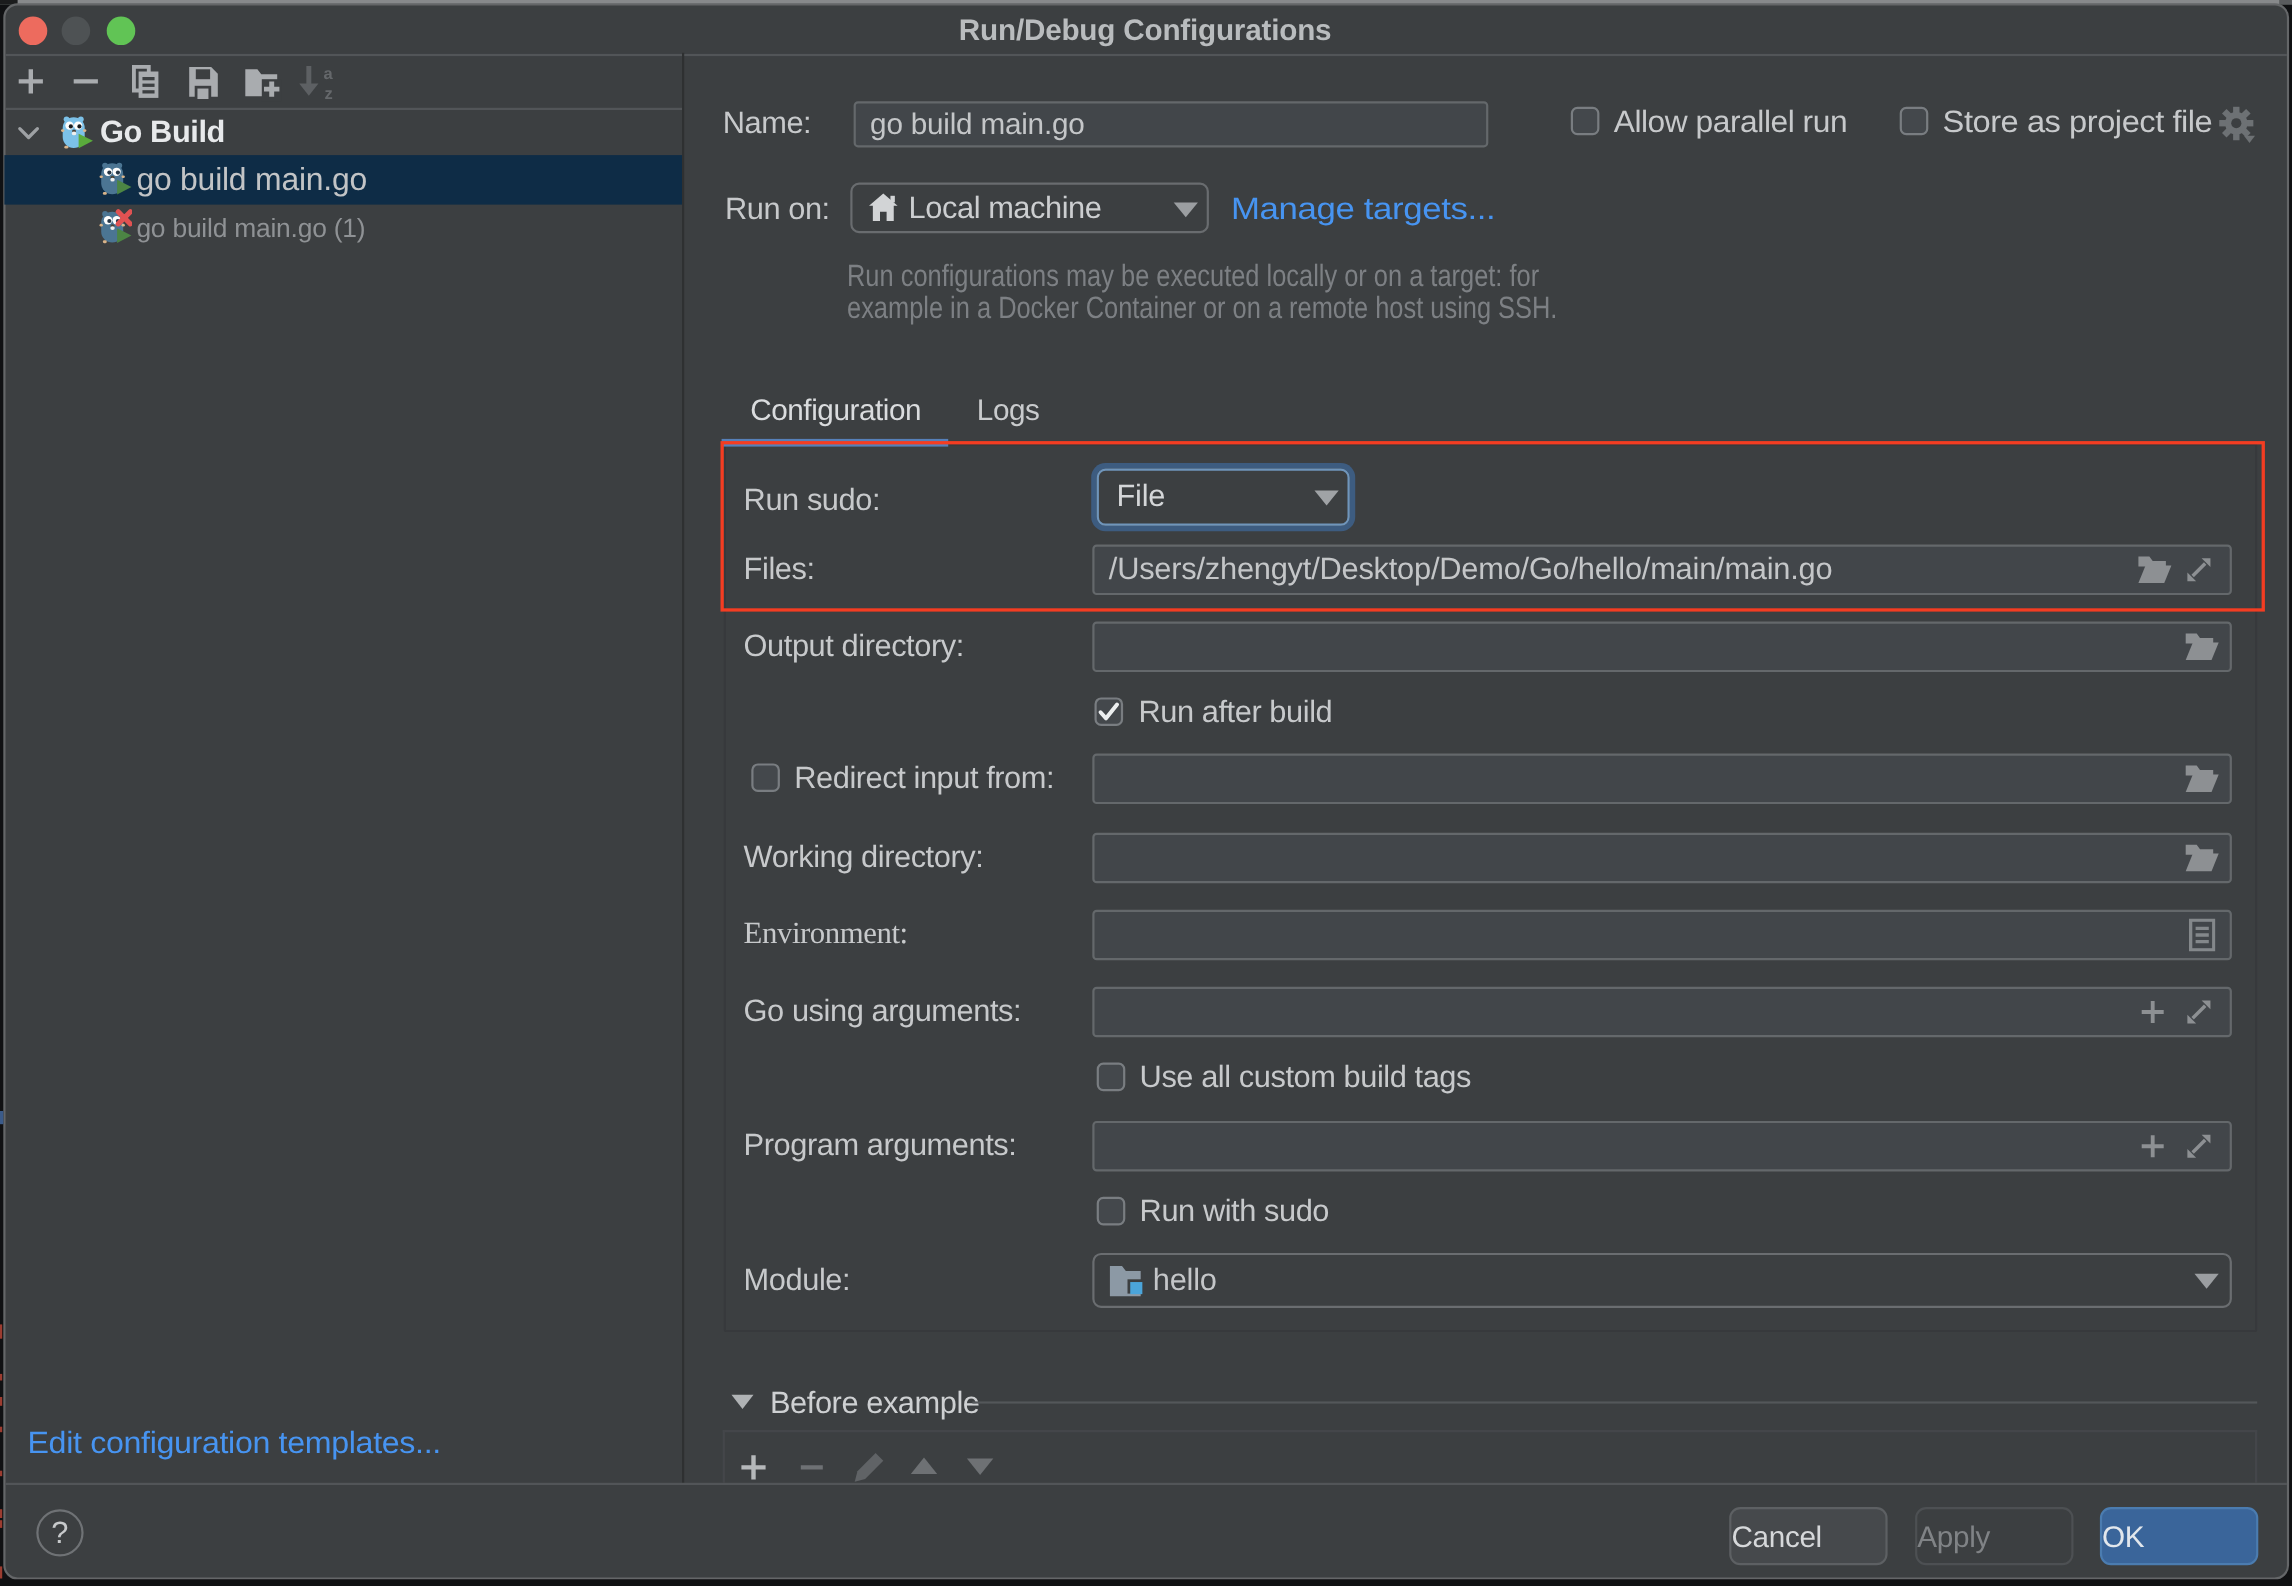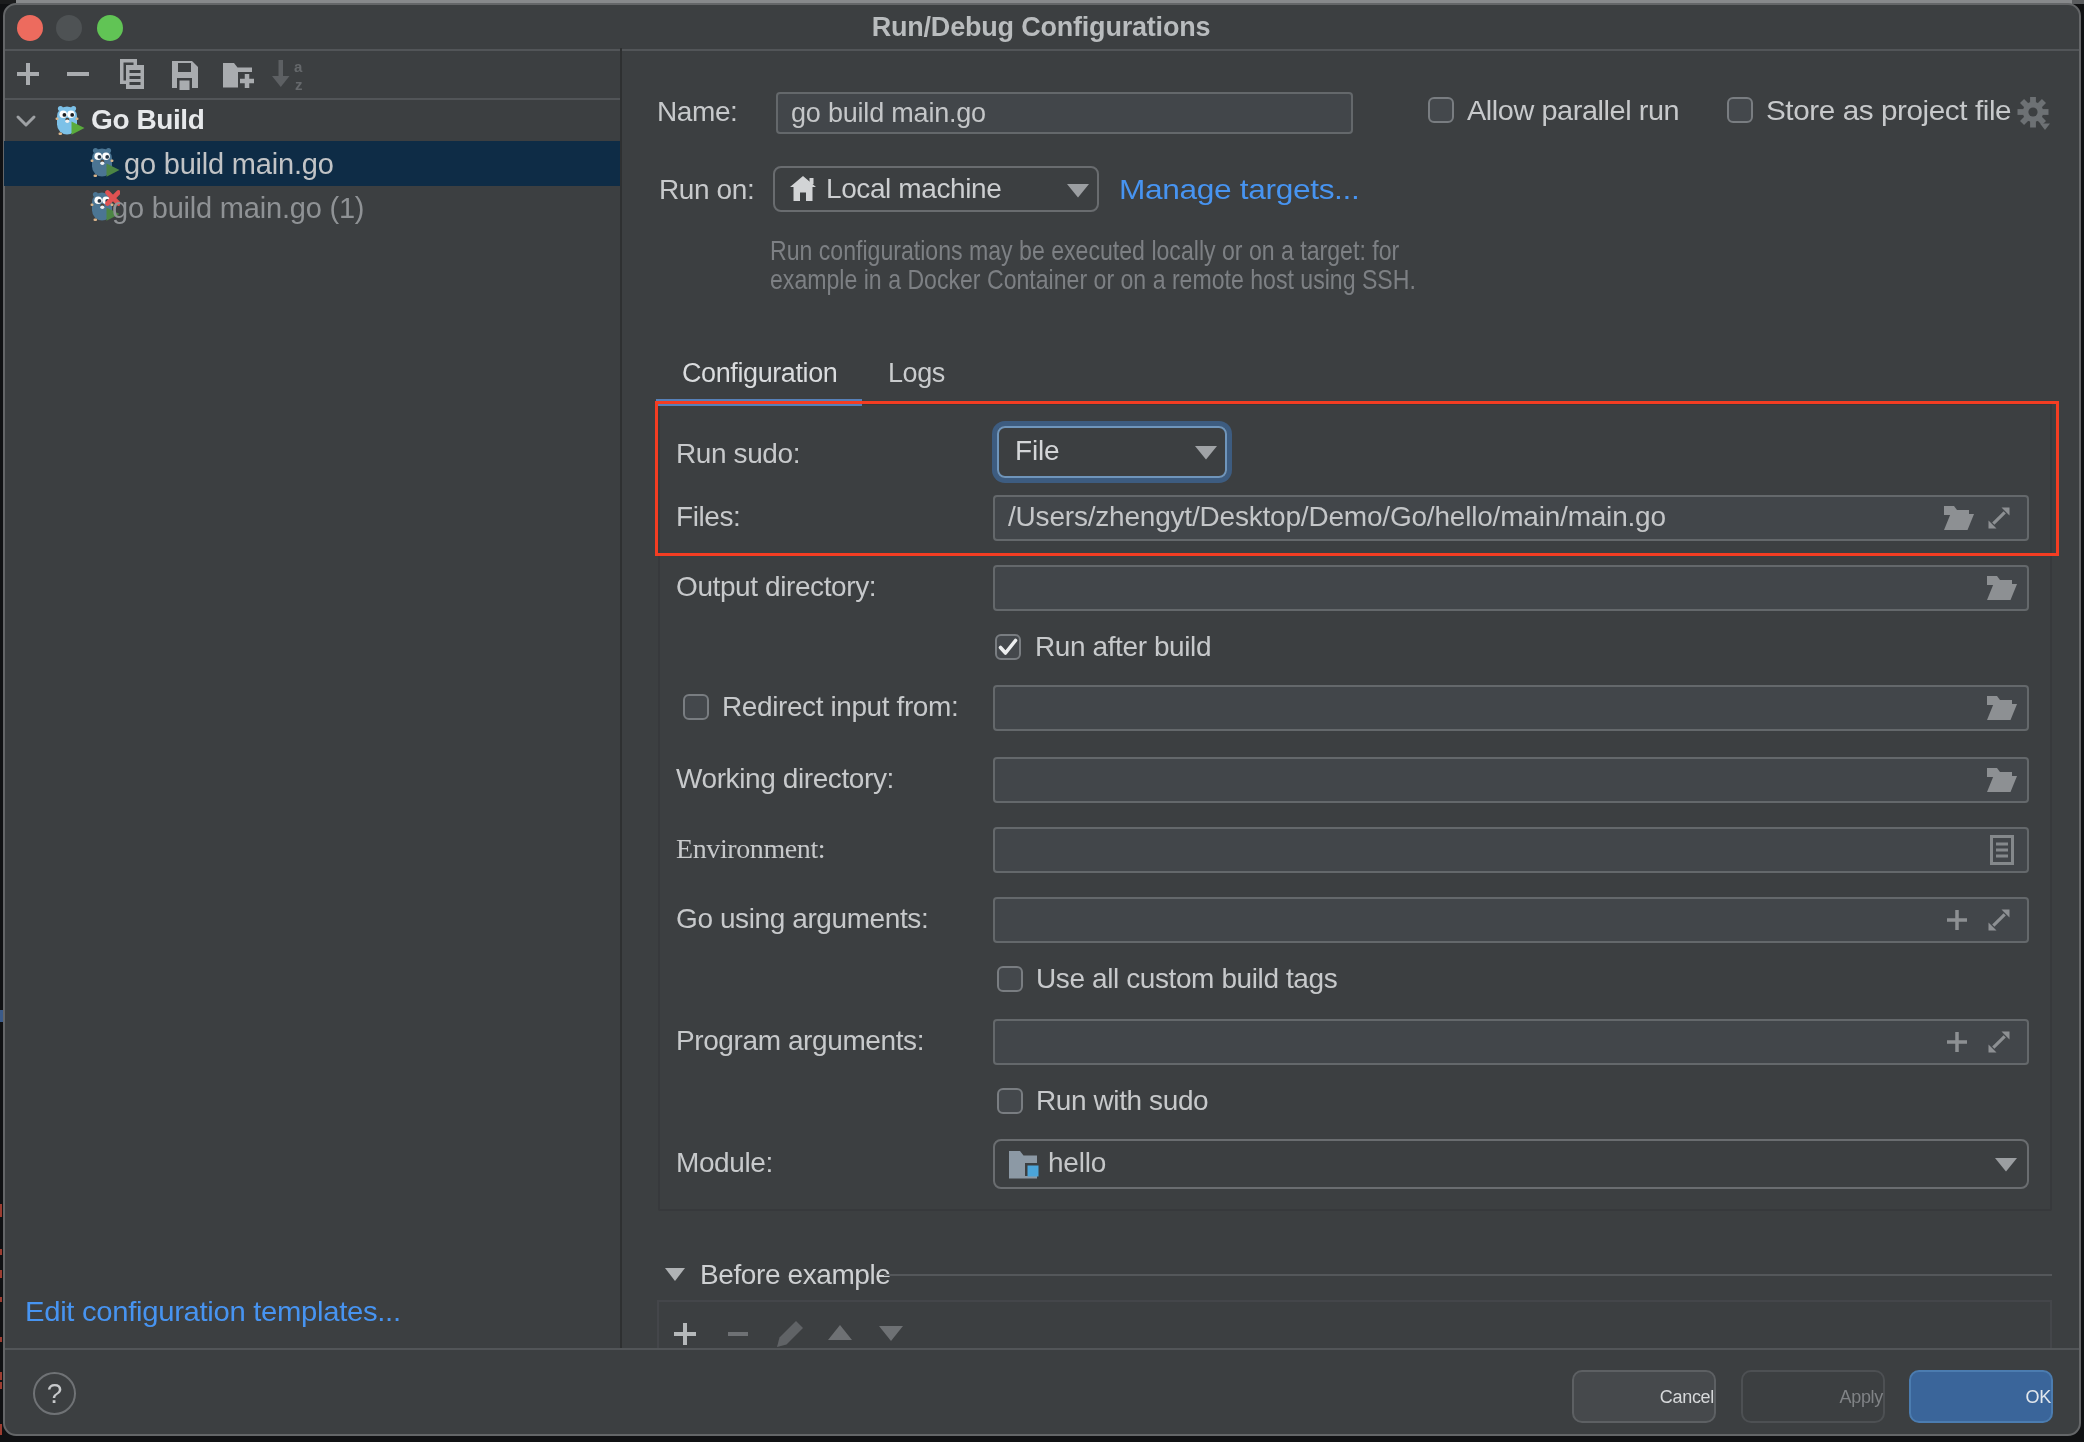--- a/index.html
+++ b/index.html
@@ -4,21 +4,21 @@
 html,body{margin:0;padding:0;}
 body{width:2084px;height:1442px;background:#101113;font-family:"Liberation Sans",sans-serif;overflow:hidden;}
 #stage{position:absolute;left:0;top:0;width:2084px;height:1436px;overflow:hidden;}
 .abs{position:absolute;}
 .win{position:absolute;left:3px;top:3px;width:2078px;height:1433px;background:#3c3f41;border:2px solid #646668;border-radius:13px;box-sizing:border-box;}
 .lbl{position:absolute;font-size:28px;letter-spacing:-0.4px;color:#c7c9cb;white-space:nowrap;transform:translateY(-52%);}
 .fld{position:absolute;background:#42464a;border:2px solid #64686b;border-radius:4px;box-sizing:border-box;}
 .ftx{position:absolute;font-size:28px;letter-spacing:-0.2px;color:#c4c6c8;white-space:nowrap;transform:translateY(-52%);}
 .cb{position:absolute;width:26px;height:26px;background:#44484c;border:2px solid #797d81;border-radius:6px;box-sizing:border-box;}
 .link{position:absolute;font-size:28px;letter-spacing:-0.3px;color:#4794f1;white-space:nowrap;transform:translateY(-52%);}
-.btn{position:absolute;width:144px;height:53px;border-radius:10px;box-sizing:border-box;font-size:18px;text-align:right;line-height:51px;letter-spacing:-0.3px;}
+.btn{position:absolute;width:144px;height:53px;border-radius:10px;box-sizing:border-box;font-size:27px;text-align:left;line-height:51px;letter-spacing:-0.3px;}
 </style></head><body>
 <div id="stage">
 <div class="abs" style="left:0;top:0;width:2084px;height:4px;background:#87898b;"></div>
 <div class="abs" style="left:0;top:0;width:16px;height:4px;background:#1b1c1d;"></div>
 <div class="abs" style="left:2072px;top:0;width:12px;height:4px;background:#5a5c5e;"></div>
 <div class="win"></div>
 <div class="abs" style="left:0;top:1437px;width:2084px;height:5px;background:#0a0a0b;"></div>
 
 <div class="abs" style="left:5px;top:49px;width:2074px;height:2px;background:#525558;"></div>
 <div class="abs" style="left:4px;top:8px;width:2074px;height:39px;text-align:center;font-size:27px;font-weight:bold;letter-spacing:-0.2px;color:#b9bcbe;line-height:39px;">Run/Debug Configurations</div>
@@ -129,21 +129,21 @@
       <rect x="3.5" y="28.5" width="3.6" height="2.6" rx="1.3" fill="#d9b48a"></rect>
       <circle cx="8.2" cy="10.2" r="3.8" fill="#fdfdfd"></circle>
       <circle cx="16" cy="10.2" r="3.8" fill="#fdfdfd"></circle>
       <circle cx="9.4" cy="10.9" r="1.9" fill="#253646"></circle>
       <circle cx="17.2" cy="10.9" r="1.9" fill="#253646"></circle>
       <ellipse cx="12.3" cy="15.2" rx="1.8" ry="1.4" fill="#4a4238"></ellipse>
       <ellipse cx="12.3" cy="17.3" rx="2" ry="1.7" fill="#efefef"></ellipse>
       <path d="M16.5 17.5 L29.5 24 L16.5 30.8 Z" fill="#4c8544"></path>
       <path d="M17.5 2.5 L28.5 13.5 M28.5 2.5 L17.5 13.5" stroke="#e05252" stroke-width="4.6" stroke-linecap="round"></path>
     </svg>
-<div class="abs lbl" style="left:112px;top:209px;font-size:29px;letter-spacing:-0.2px;color:#8f9295;">go build main.go (1)</div>
+<div class="abs lbl" style="left:124px;top:209px;font-size:24px;letter-spacing:-0.2px;color:#8f9295;">go build main.go (1)</div>
 <div class="link" style="left:25px;top:1313px;font-size:28px;transform:translateY(-52%) scaleX(1.045);transform-origin:0 50%;">Edit configuration templates...</div>
 <div class="abs" style="left:620px;top:48px;width:2px;height:1300px;background:#2e3031;"></div>
 
 <div class="lbl" style="left:657px;top:113px;">Name:</div>
 <div class="fld" style="left:776px;top:92px;width:577px;height:42px;background:#42464a;"></div>
 <div class="ftx" style="left:791px;top:114px;font-size:27px;">go build main.go</div>
 <div class="cb" style="left:1428px;top:97px;"></div>
 <div class="lbl" style="left:1467px;top:112px;transform:translateY(-52%) scaleX(1.03);transform-origin:0 50%;">Allow parallel run</div>
 <div class="cb" style="left:1727px;top:97px;"></div>
 <div class="lbl" style="left:1766px;top:112px;transform:translateY(-52%) scaleX(1.06);transform-origin:0 50%;">Store as project file</div>

